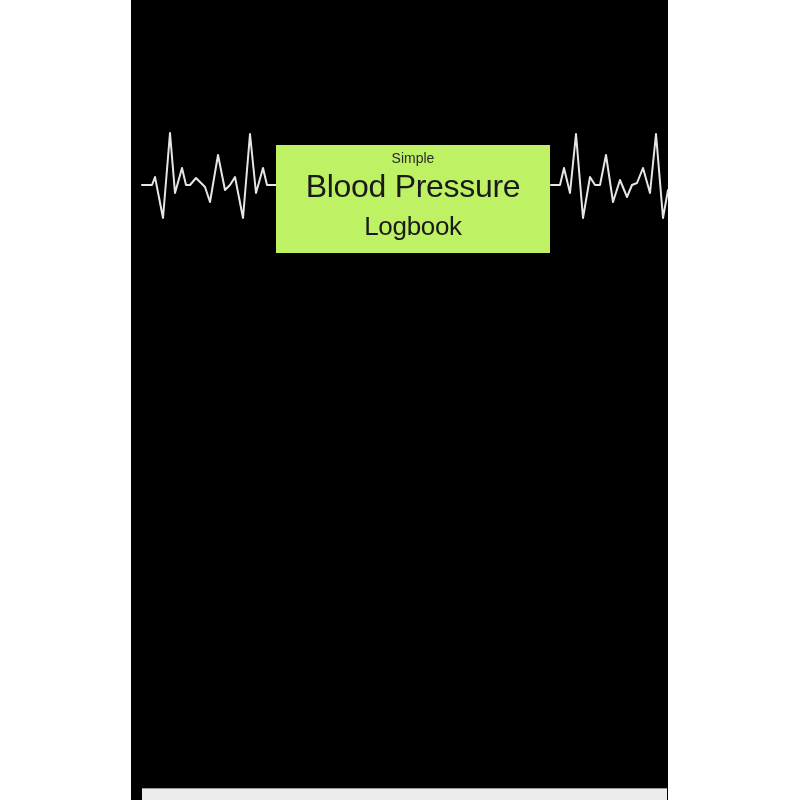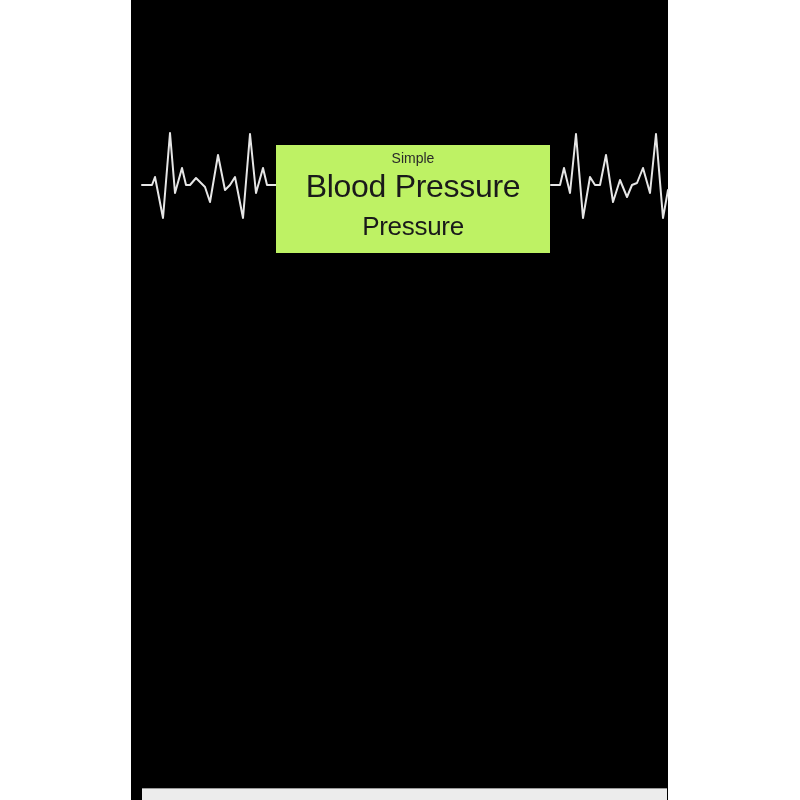--- a/index.html
+++ b/index.html
@@ -91,17 +91,17 @@
   <svg class="ecg" viewBox="0 0 800 800" xmlns="http://www.w3.org/2000/svg">
     <g fill="none" stroke="#e6e6e6" stroke-width="2" stroke-linejoin="round" stroke-linecap="round">
       <polyline points="142,185 152,185 155,177 163,218 170,133 175,193 182,168 186,185 190,185 196,178 205,187 210,202 218,155 225,190 230,185 235,177 243,218 250,134 256,193 263,168 267,185 276,185"></polyline>
       <polyline points="551,185 560,185 564,168 570,193 576,134 583,218 590,177 595,185 600,185 606,155 613,202 620,180 627,197 632,185 637,183 643,168 650,193 656,134 663,218 668,190"></polyline>
     </g>
   </svg>
 
   <div class="title-box">
     <div class="subtitle">Simple</div>
     <div class="title-line1">Blood Pressure</div>
-    <div class="title-line2">Pressure</div>
+    <div class="title-line2">Logbook</div>
   </div>
 
   <div class="bottom-strip"></div>
 </div>
 
 </body></html>

